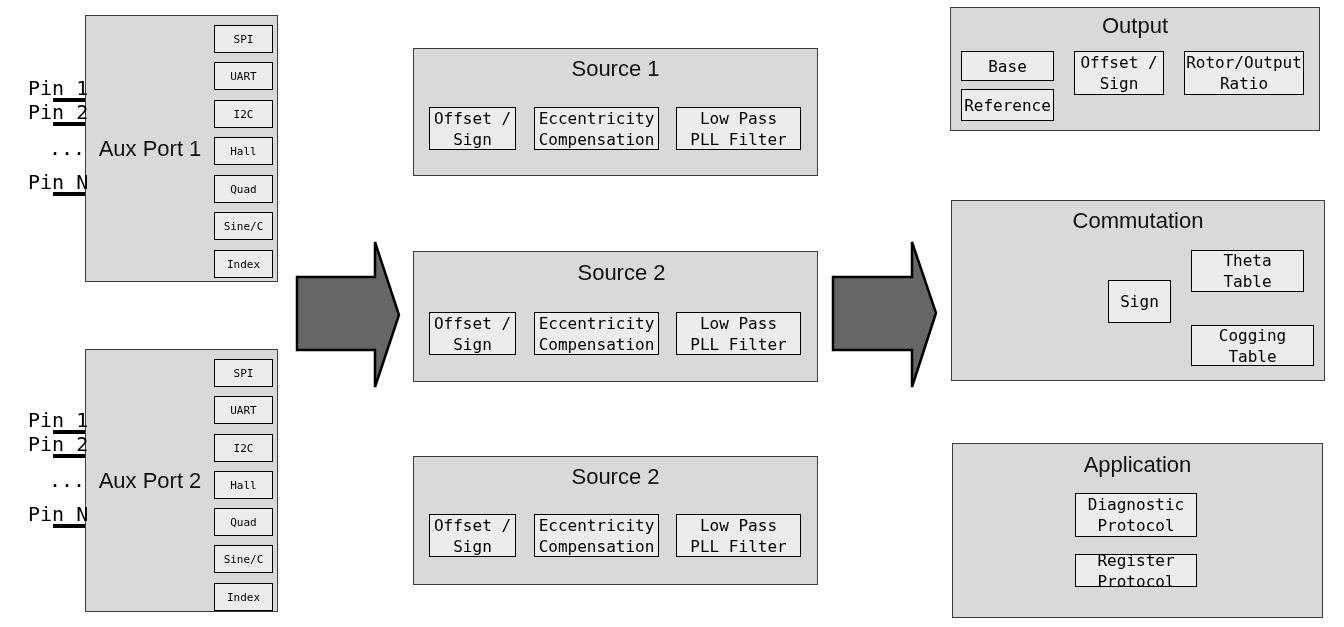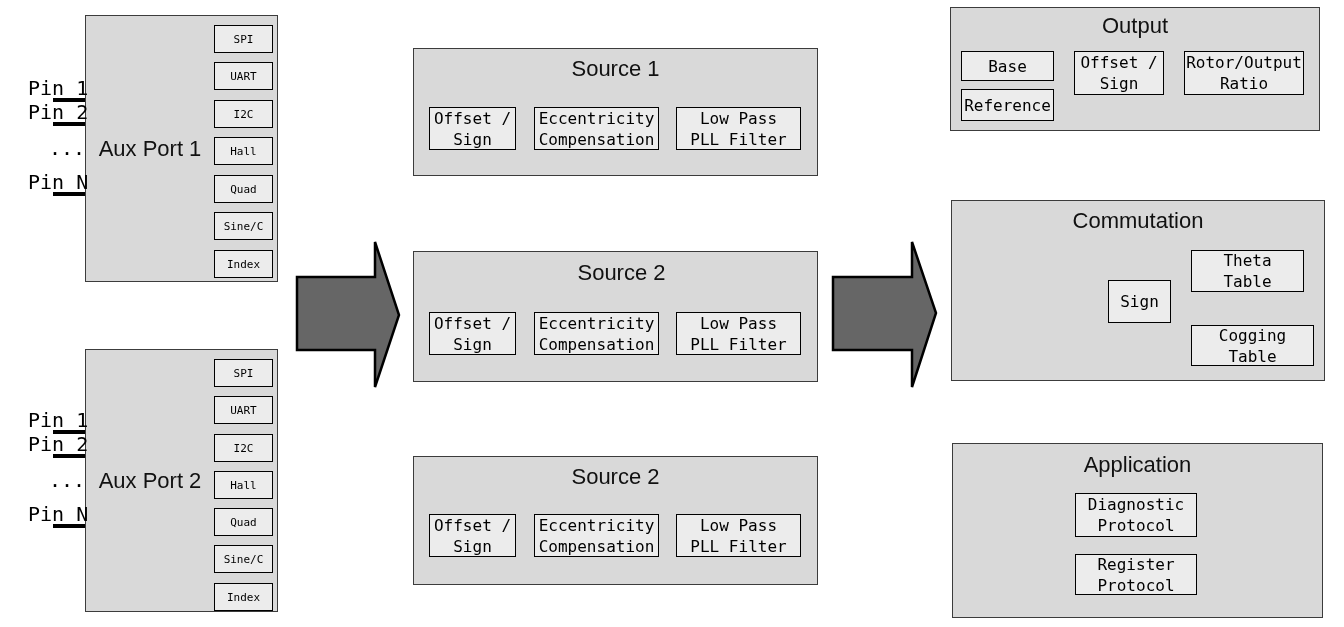--- a/index.html
+++ b/index.html
@@ -122,21 +122,21 @@
     <div class="ibox" style="left:239px;top:49px;width:113px;height:42px;">Theta
 Table</div>
     <div class="ibox" style="left:239px;top:124px;width:123px;height:41px;">Cogging
 Table</div>
   </div>
 
   <div class="block" style="left:952px;top:443px;width:371px;height:175px;">
     <div class="btitle" style="left:0;width:100%;top:8px;">Application</div>
     <div class="ibox" style="left:122px;top:49px;width:122px;height:44px;">Diagnostic
 Protocol</div>
-    <div class="ibox" style="left:122px;top:110px;width:122px;height:41px;">Register
+    <div class="ibox" style="left:122px;top:110px;width:122px;height:33px;">Register
 Protocol</div>
   </div>
 
   <svg class="arrow-svg" style="left:294px;top:239px;" width="113" height="152" viewBox="0 0 113 152">
     <polygon points="3,38 81,38 81,3 105,76 81,148 81,111 3,111" fill="#666666" stroke="#000000" stroke-width="2.5" stroke-linejoin="miter"></polygon>
   </svg>
   <svg class="arrow-svg" style="left:830px;top:239px;" width="113" height="152" viewBox="0 0 113 152">
     <polygon points="3,38 82,38 82,3 106,74 82,148 82,111 3,111" fill="#666666" stroke="#000000" stroke-width="2.5" stroke-linejoin="miter"></polygon>
   </svg>
 

